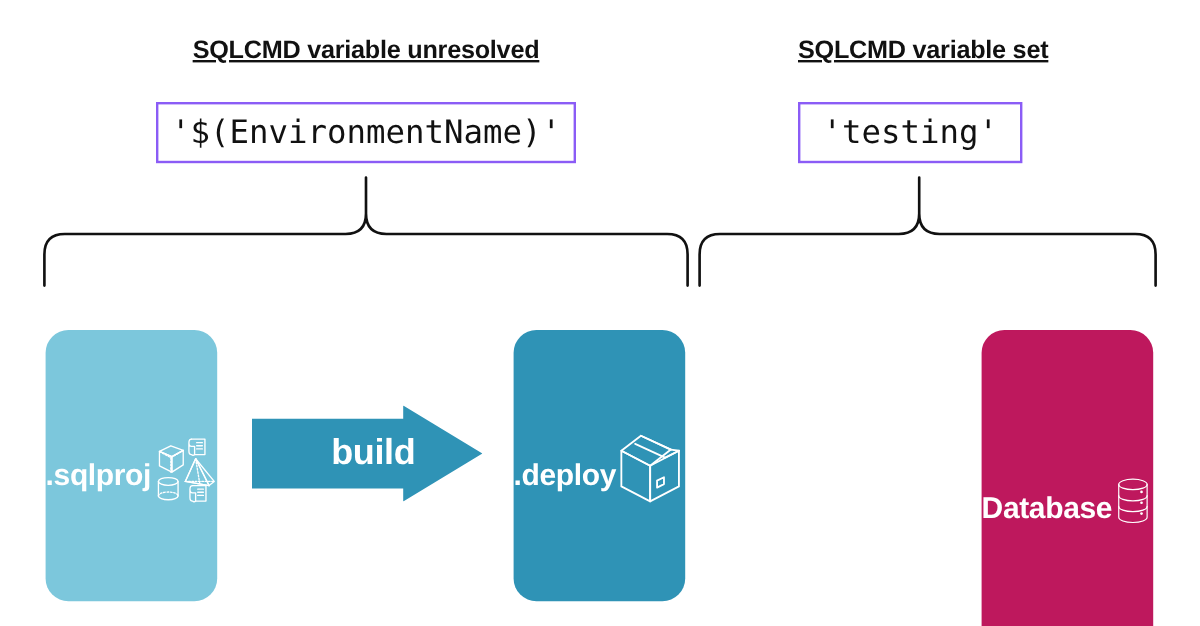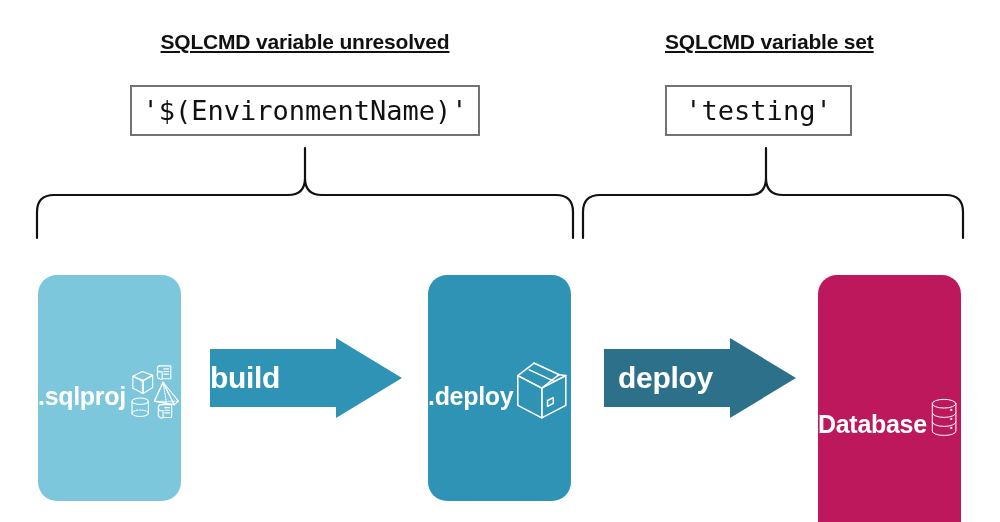--- a/index.html
+++ b/index.html
@@ -15,21 +15,21 @@
     position:absolute;text-align:center;
     font-weight:bold;font-size:21px;color:#111111;
     letter-spacing:-0.2px;white-space:nowrap;text-decoration:underline;
   }
   #heading-left{left:130px;top:30px;width:350px;}
   #heading-right{left:665px;top:30px;width:205px;}
 
   
   .code-box{
     position:absolute;background:#ffffff;
-    border:2px solid #737373;box-sizing:border-box;
+    border:2px solid #8b5cf6;box-sizing:border-box;
     display:flex;align-items:center;justify-content:center;
     font-family:"DejaVu Sans Mono","Liberation Mono",monospace;
     font-size:27px;color:#111111;letter-spacing:0px;
   }
   #code-box-left{left:130px;top:85px;width:350px;height:51px;}
   #code-box-right{left:665px;top:85px;width:187px;height:51px;}
 
   
   .brace-svg{position:absolute;left:0;top:0;width:1000px;height:522px;
     pointer-events:none;}
@@ -49,21 +49,21 @@
   #artifact-database{left:818px;top:264px;width:143px;height:282px;background:#be185d;}
 
   
   .arrow{position:absolute;}
   .arrow .label{
     position:absolute;left:0;top:0;width:100%;height:100%;
     display:flex;align-items:center;
     color:#ffffff;font-weight:bold;font-size:30px;letter-spacing:-0.3px;
   }
   #arrow-build{left:210px;top:338px;width:192px;height:80px;}
-  #arrow-build .label{}
+  #arrow-build .label{padding-left:30px;margin-left:36px;}
   #arrow-deploy{left:604px;top:338px;width:192px;height:80px;}
   #arrow-deploy .label{padding-left:14px;}
 </style>
 </head>
 <body>
 
 <div class="stage">
 
   <div class="heading" id="heading-left">SQLCMD variable unresolved</div>
 
@@ -190,20 +190,14 @@
     </svg>
   </div>
 
   <div class="arrow" id="arrow-build">
     <svg width="192" height="80" viewBox="0 0 192 80">
       <path d="M 0,11 L 126,11 L 126,0 L 192,40 L 126,80 L 126,69 L 0,69 Z" fill="#2F93B6"></path>
     </svg>
     <div class="label">build</div>
   </div>
 
-  <div class="arrow" id="arrow-deploy">
-    <svg width="192" height="80" viewBox="0 0 192 80">
-      <path d="M 0,11 L 126,11 L 126,0 L 192,40 L 126,80 L 126,69 L 0,69 Z" fill="#2C7189"></path>
-    </svg>
-    <div class="label">deploy</div>
-  </div>
 
 </div>
 
 </body></html>

